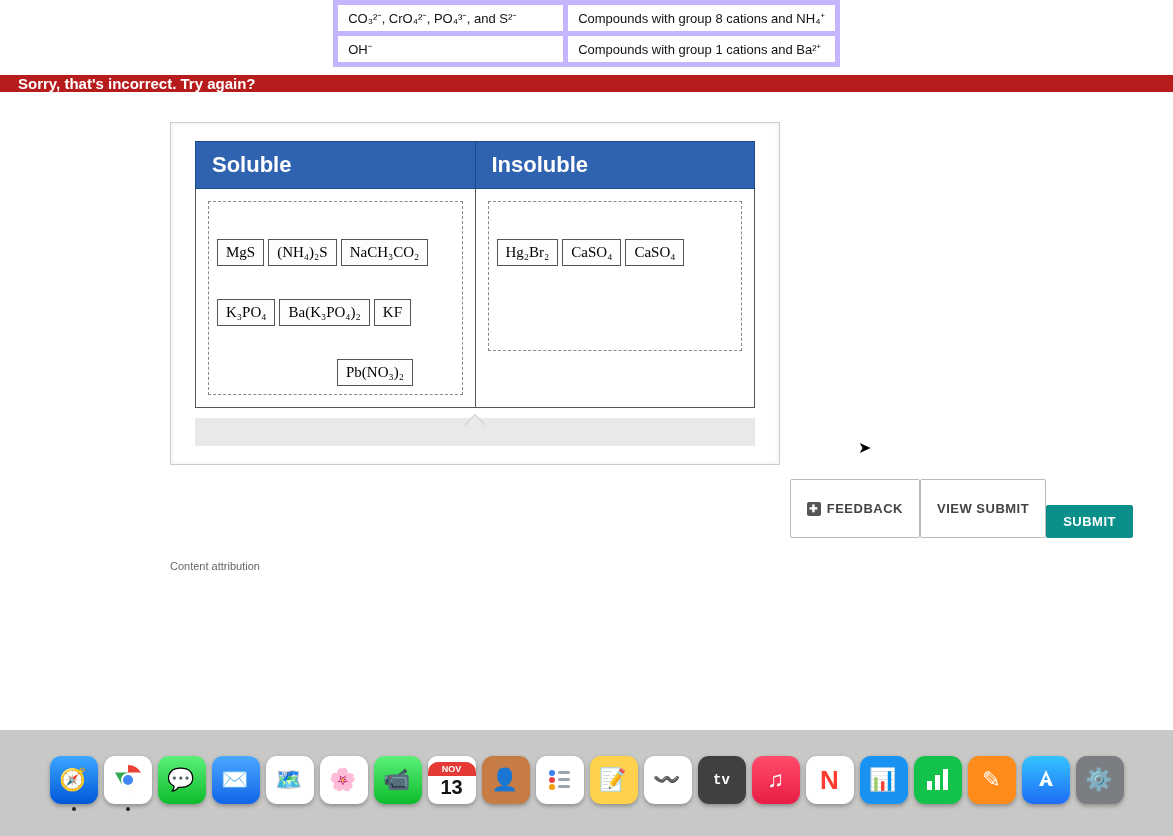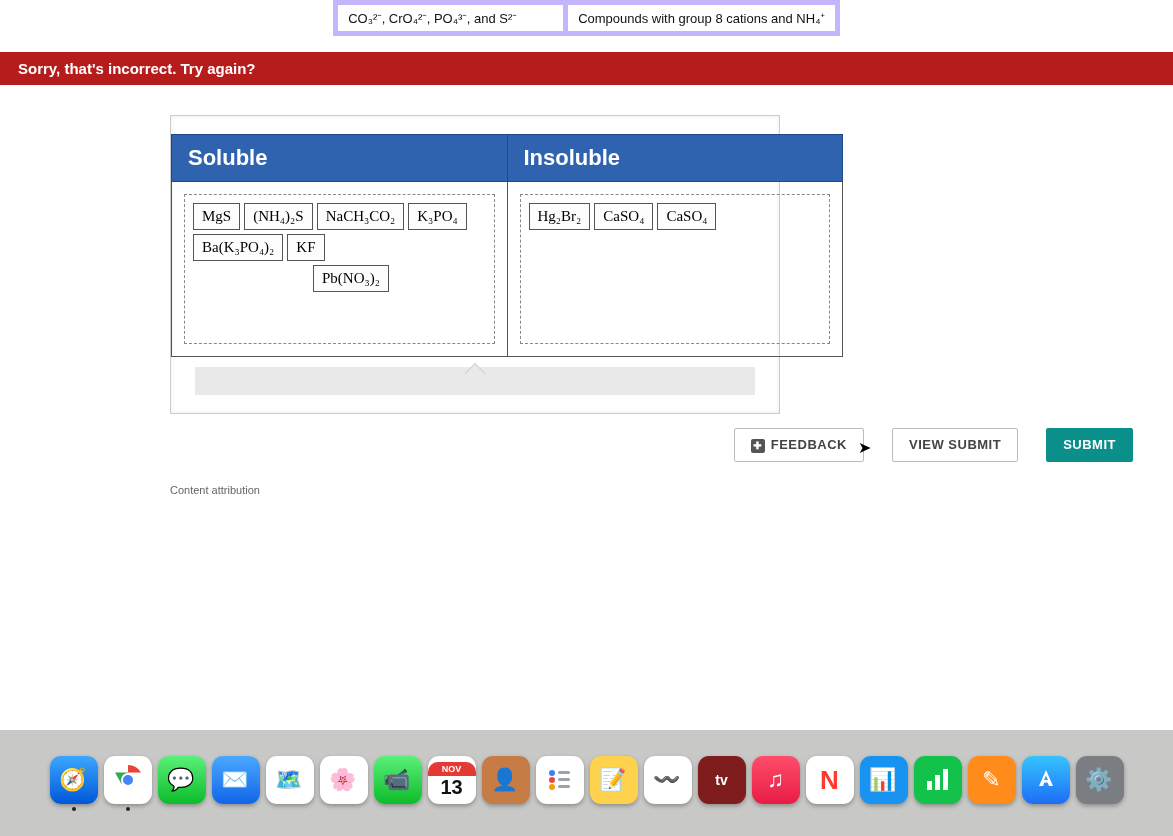--- a/index.html
+++ b/index.html
@@ -1,70 +1,74 @@
 <!DOCTYPE html>
 <html><head>
 <meta charset="utf-8">
 <style>
 * { box-sizing: border-box; margin: 0; padding: 0; }
 body { font-family: -apple-system, BlinkMacSystemFont, "Segoe UI", Arial, sans-serif; background: #c8c9c6; width: 1173px; height: 836px; overflow: hidden; position: relative; }
 .page-wrap { background: #fff; margin: 0 0 0 0; min-height: 730px; padding-bottom: 10px;}
 .rules-table { margin: 0 auto; border-collapse: collapse; font-size: 13px; color: #111; }
 .rules-table td { border: 5px solid #c4b5fd; padding: 4px 10px; vertical-align: top; min-width: 230px; }
-.error-banner { background: #b71c1c; color: #fff; padding: 8px 18px; font-size: 15px; font-weight: 600; margin-top: 16px; }
+.error-banner { background: #b71c1c; color: #fff; padding: 0 18px; font-size: 15px; font-weight: 600; margin-top: 8px; }
 .exercise-box { margin: 30px 0 0 170px; width: 610px; border: 1px solid #ccc; box-shadow: 0 0 4px rgba(0,0,0,0.08) inset;}
-.sort-table { border-collapse: collapse; width: 672px; margin: 18px auto 10px auto; }
+.sort-table { border-collapse: collapse; width: 560px; margin: 18px auto 10px auto; }
 .sort-table th { background: #2f63b0; color: #fff; font-size: 22px; font-weight: 700; text-align: left; padding: 10px 16px; border: 1px solid #1d4a8e; }
 .sort-table td { border: 1px solid #555; vertical-align: top; padding: 12px; height: 170px; width: 50%; }
 .drop-area { border: 1px dashed #888; min-height: 150px; padding: 8px; display: flex; flex-wrap: wrap; align-content: flex-start; gap: 4px; }
-.tile { border: 1px solid #555; background: #fdfdfd; padding: 4px 8px; font-family: "Times New Roman", serif; font-size: 15px; white-space: nowrap; cursor: move; }
+.tile { border: 1px solid #555; background: #fdfdfd; padding: 4px 8px; font-family: "Times New Roman", serif; font-size: 15px; white-space: nowrap; cursor: move; margin-top: 29px; }
 .tray-bar { background: #e9e9e9; height: 28px; width: 560px; margin: 10px auto 18px auto; position: relative; }
 .tray-bar::before{content:"";position:absolute;left:50%;top:-1px;width:14px;height:14px;background:#e9e9e9;border-left:1px solid #ccc;border-top:1px solid #ccc;transform:translateX(-50%) rotate(45deg);}
-.action-row { display: flex; justify-content: flex-end; gap: 28px; padding: 14px 40px 0 0; }
+.action-row { display: flex; justify-content: flex-end; gap: 0; padding: 14px 40px 0 0; }
 .btn { border: 1px solid #bbb; background: #fff; padding: 8px 16px; font-size: 13px; font-weight: 600; letter-spacing: 0.5px; color: #444; cursor: pointer; border-radius: 2px; }
-.btn.primary { background: #0b8f8a; border-color: #0b8f8a; color: #fff; }
+.btn.primary { background: #0b8f8a; border-color: #0b8f8a; color: #fff; margin-top: 26px; }
 .feedback-icon{display:inline-block;width:14px;height:14px;background:#555;color:#fff;font-size:10px;line-height:14px;text-align:center;border-radius:2px;margin-right:6px;vertical-align:middle;}
 .attribution { font-size: 11px; color: #666; margin: 22px 0 0 170px; }
 .dock { position: absolute; bottom: 24px; left: 0; right: 0; display: flex; justify-content: center; gap: 6px; padding: 8px 10px; }
 .dock-icon { width: 48px; height: 48px; border-radius: 11px; display: flex; align-items: center; justify-content: center; font-size: 22px; color: #fff; position: relative; box-shadow: 0 2px 4px rgba(0,0,0,0.3);}
 .dock-indicator{position:absolute;bottom:-7px;left:50%;transform:translateX(-50%);width:4px;height:4px;border-radius:50%;background:#222;}
 .di-safari{background:linear-gradient(#3ba7ff,#0057d8);}
 .di-chrome{background:#fff;}
 .di-messages{background:linear-gradient(#5af07a,#0dbb2a);}
 .di-mail{background:linear-gradient(#4aa8ff,#1165e8);}
 .di-maps{background:#fff;}
 .di-photos{background:#fff;}
 .di-facetime{background:linear-gradient(#5af07a,#0dbb2a);}
-.di-calendar{background:#fff;color:#000;flex-direction:column;font-size:9px;font-weight:700;}
+.di-calendar{background:#fff;color:#000;flex-direction:column;font-size:9px;font-weight:700;border-radius:9px;}
 .di-calendar .mon{background:#e53935;color:#fff;width:100%;text-align:center;border-radius:10px 10px 0 0;font-size:9px;padding:2px 0;}
 .di-calendar .day{font-size:20px;color:#111;text-align:right;}
 .di-contacts{background:#c77b45;}
 .di-reminders{background:#fff;}
 .di-notes{background:#ffd24d;}
 .di-freeform{background:#fff;color:#d81b9a;}
-.di-tv{background:#7f1d1d;}
+.di-tv{background:#404040;font-family:Liberation Mono, monospace;}
 .di-music{background:linear-gradient(#ff4d6a,#e81c46);}
 .di-news{background:#fff;color:#ff3b30;}
 .di-keynote{background:#1893f2;}
 .di-numbers{background:#12c24a;}
 .di-pages{background:#ff8c1a;}
 .di-appstore{background:linear-gradient(#35c3ff,#1e6df6);}
 .di-settings{background:#7a7d82;}
 .cursor{position:absolute;left:858px;top:438px;font-size:16px;color:#000;pointer-events:none;}
 </style>
 </head>
 <body>
 
 <div class="page-wrap">
 
   <table class="rules-table">
     <tbody>
         <tr>
       <td>CO₃²⁻, CrO₄²⁻, PO₄³⁻, and S²⁻</td>
       <td>Compounds with group 8 cations and NH₄⁺</td>
+    </tr>
+    <tr>
+      <td>OH⁻</td>
+      <td>Compounds with group 1 cations and Ba²⁺</td>
     </tr>
   </tbody>
     </table>
 
   <div class="error-banner">Sorry, that's incorrect. Try again?</div>
 
   <div class="exercise-box">
     <table class="sort-table">
       <tbody>
           <tr>

